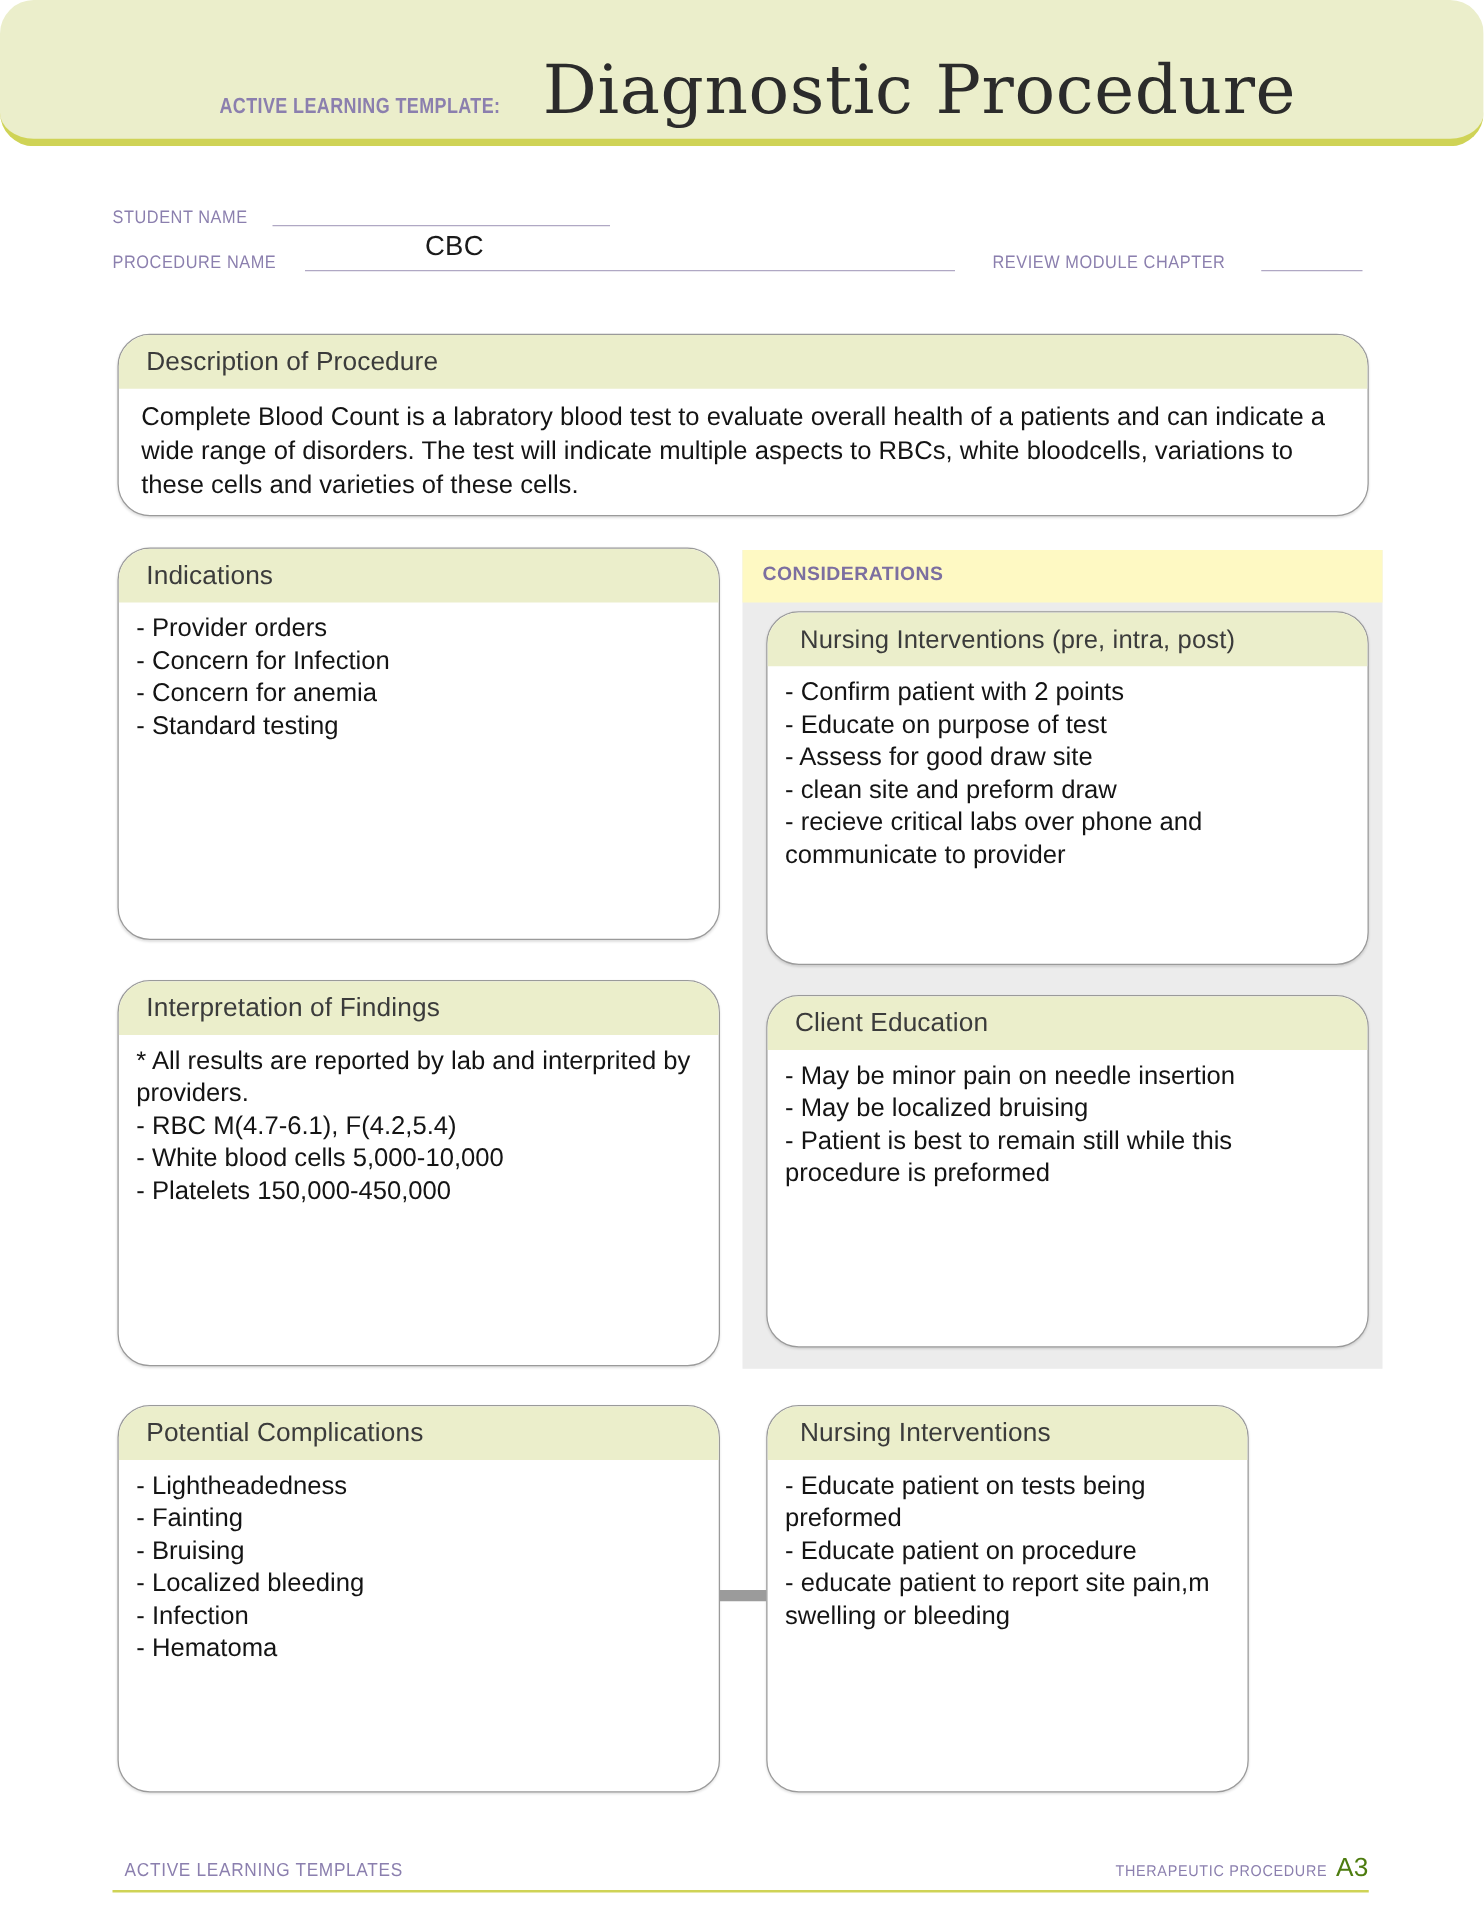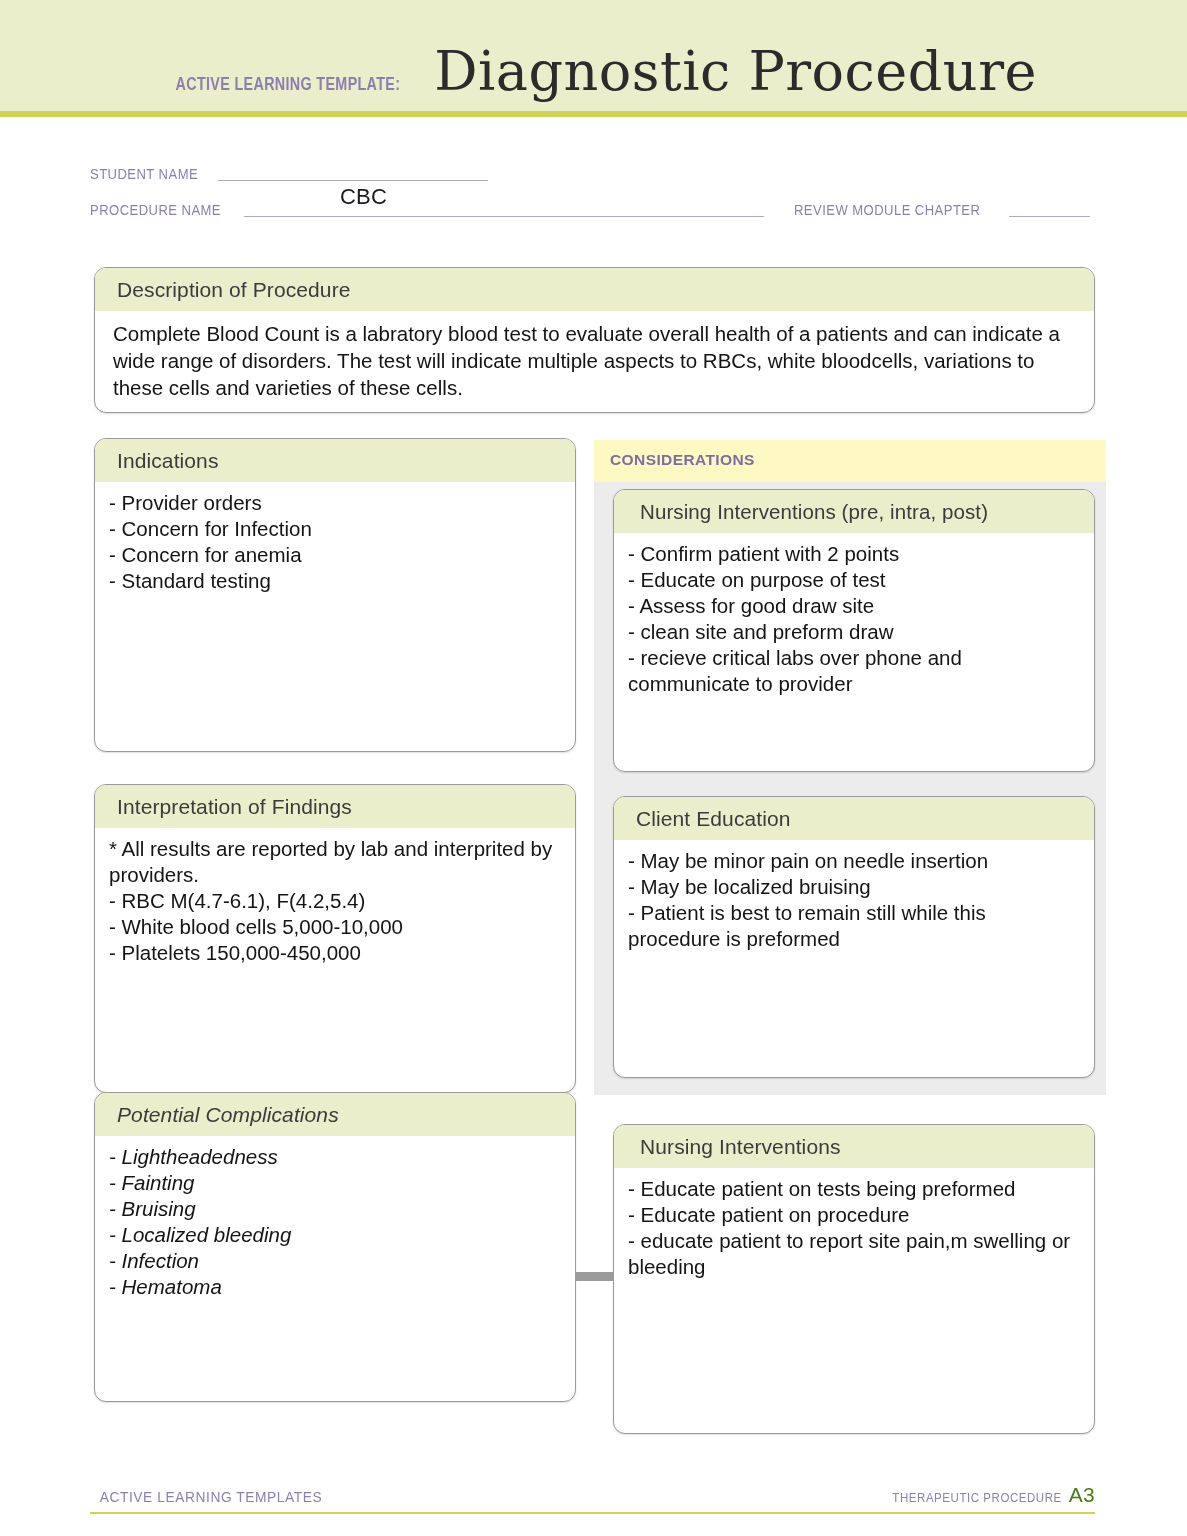--- a/index.html
+++ b/index.html
@@ -21,20 +21,21 @@
 
   
   .header-band {
     position: absolute;
     left: 0; top: 0;
     width: 1187px;
     height: 117px;
     background: #ebeecb;
     border-bottom: 6px solid #cfd356;
     box-sizing: border-box;
+    border-radius: 27px;
   }
   .header-inner {
     position: absolute;
     left: 0; right: 0; bottom: 12px;
     display: flex;
     align-items: baseline;
     justify-content: center;
   }
   .alt-label {
     font-family: "Liberation Sans", sans-serif;
@@ -103,21 +104,21 @@
   .label-chapter {
     margin-left: 30px;
   }
 
   
   .card {
     position: absolute;
     box-sizing: border-box;
     background: #ffffff;
     border: 1.6px solid #9a9a9a;
-    border-radius: 12px;
+    border-radius: 26px;
     overflow: hidden;
     box-shadow: 0 1px 2px rgba(0,0,0,0.13);
   }
   .card-head {
     background: #ebeecb;
     padding: 10px 0 9px 22px;
     font-size: 21px;
     font-weight: 400;
     color: #3b3b3b;
     letter-spacing: 0.1px;
@@ -147,22 +148,22 @@
     left: 94px; top: 438px;
     width: 482px; height: 314px;
   }
 
   #findings-card {
     left: 94px; top: 784px;
     width: 482px; height: 309px;
   }
 
   #complications-card {
-    left: 94px; top: 1092px;
-    width: 482px; height: 310px; font-style: italic;
+    left: 94px; top: 1124px;
+    width: 482px; height: 310px;
   }
 
   
   #considerations-panel {
     position: absolute;
     left: 594px; top: 440px;
     width: 512px; height: 655px;
     background: #ececec;
     box-sizing: border-box;
   }
@@ -190,21 +191,21 @@
   }
 
   #client-edu-card {
     left: 613px; top: 796px;
     width: 482px; height: 282px;
   }
   #client-edu-card .card-head { }
 
   #nursing-card {
     left: 613px; top: 1124px;
-    width: 482px; height: 310px;
+    width: 386px; height: 310px;
   }
   #nursing-card .card-head { padding-left: 26px; }
 
   .connector {
     position: absolute;
     left: 576px; top: 1272px;
     width: 37px; height: 9px;
     background: #9b9b9b;
   }
 

